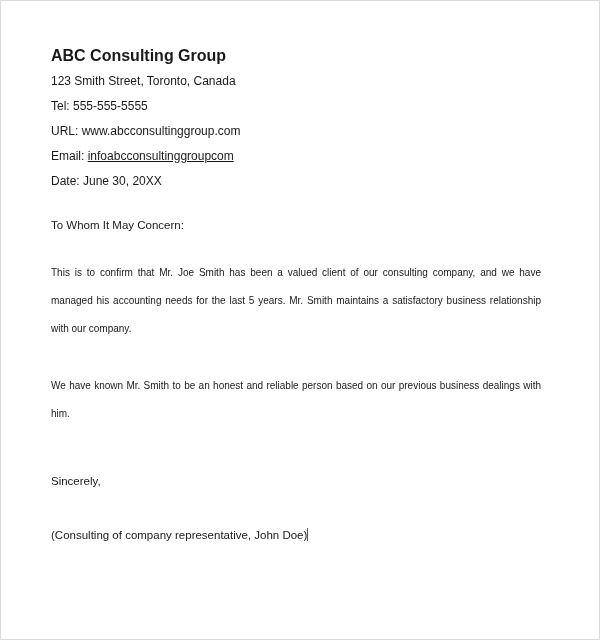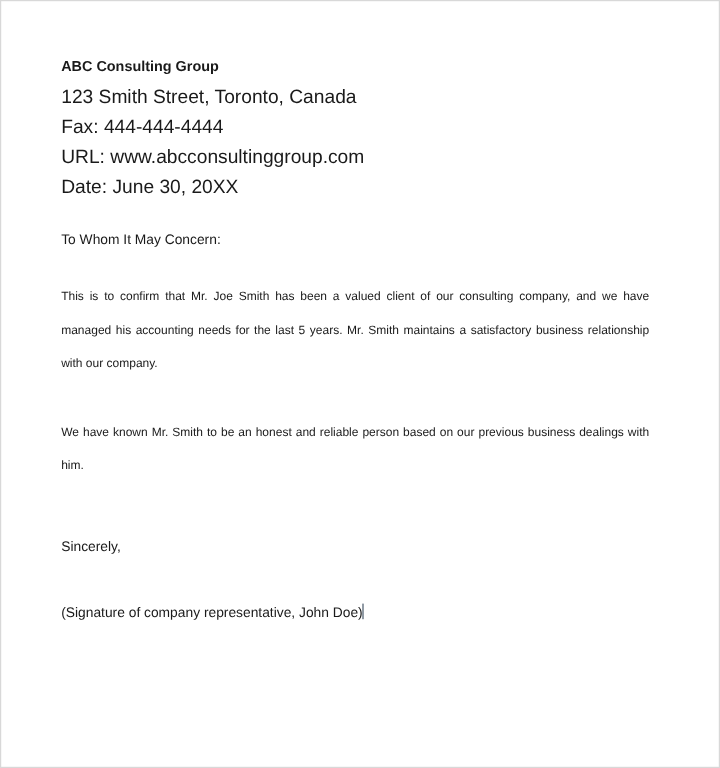--- a/index.html
+++ b/index.html
@@ -21,28 +21,28 @@
   .content {
     position: absolute;
     left: 50px;
     top: 48px;
     width: 490px;
   }
   .letterhead {
     margin-bottom: 0;
   }
   .lh-line {
-    font-size: 16px;
+    font-size: 12px;
     line-height: 13px;
     margin-bottom: 12px;
     white-space: nowrap;
   }
   .lh-line.company {
     font-weight: bold;
-    font-size: 12px;
+    font-size: 16px;
     margin-bottom: 13px;
   }
   .lh-line .underlined {
     text-decoration: underline;
   }
   .salutation {
     font-size: 11.5px;
     line-height: 13px;
     margin-top: 31px;
     margin-bottom: 17px;
@@ -83,30 +83,31 @@
 </style>
 </head>
 <body>
 
 <div class="page">
   <div class="content">
 
     <div class="letterhead">
       <div class="lh-line company">ABC Consulting Group</div>
       <div class="lh-line">123 Smith Street, Toronto, Canada</div>
-      <div class="lh-line">Fax: 444-444-4444</div>
+      <div class="lh-line">Tel: 555-555-5555</div>
       <div class="lh-line">URL: www.abcconsultinggroup.com</div>
+      <div class="lh-line"><span>Email: </span><span class="underlined">infoabcconsultinggroupcom</span></div>
       <div class="lh-line">Date: June 30, 20XX</div>
     </div>
 
     <div class="salutation">To Whom It May Concern:</div>
 
     <p class="para para-spacer-1">This is to confirm that Mr. Joe Smith has been a valued client of our consulting company, and we have managed his accounting needs for the last 5 years. Mr. Smith maintains a satisfactory business relationship with our company.</p>
 
     <p class="para para-spacer-2">We have known Mr. Smith to be an honest and reliable person based on our previous business dealings with him.</p>
 
 
     <div class="closing">Sincerely,</div>
 
-    <div class="signature-line"><span class="sig-text">(Signature of company representative, John Doe)</span><span class="caret"></span></div>
+    <div class="signature-line"><span class="sig-text">(Consulting of company representative, John Doe)</span><span class="caret"></span></div>
 
   </div>
 </div>
 
 </body></html>

